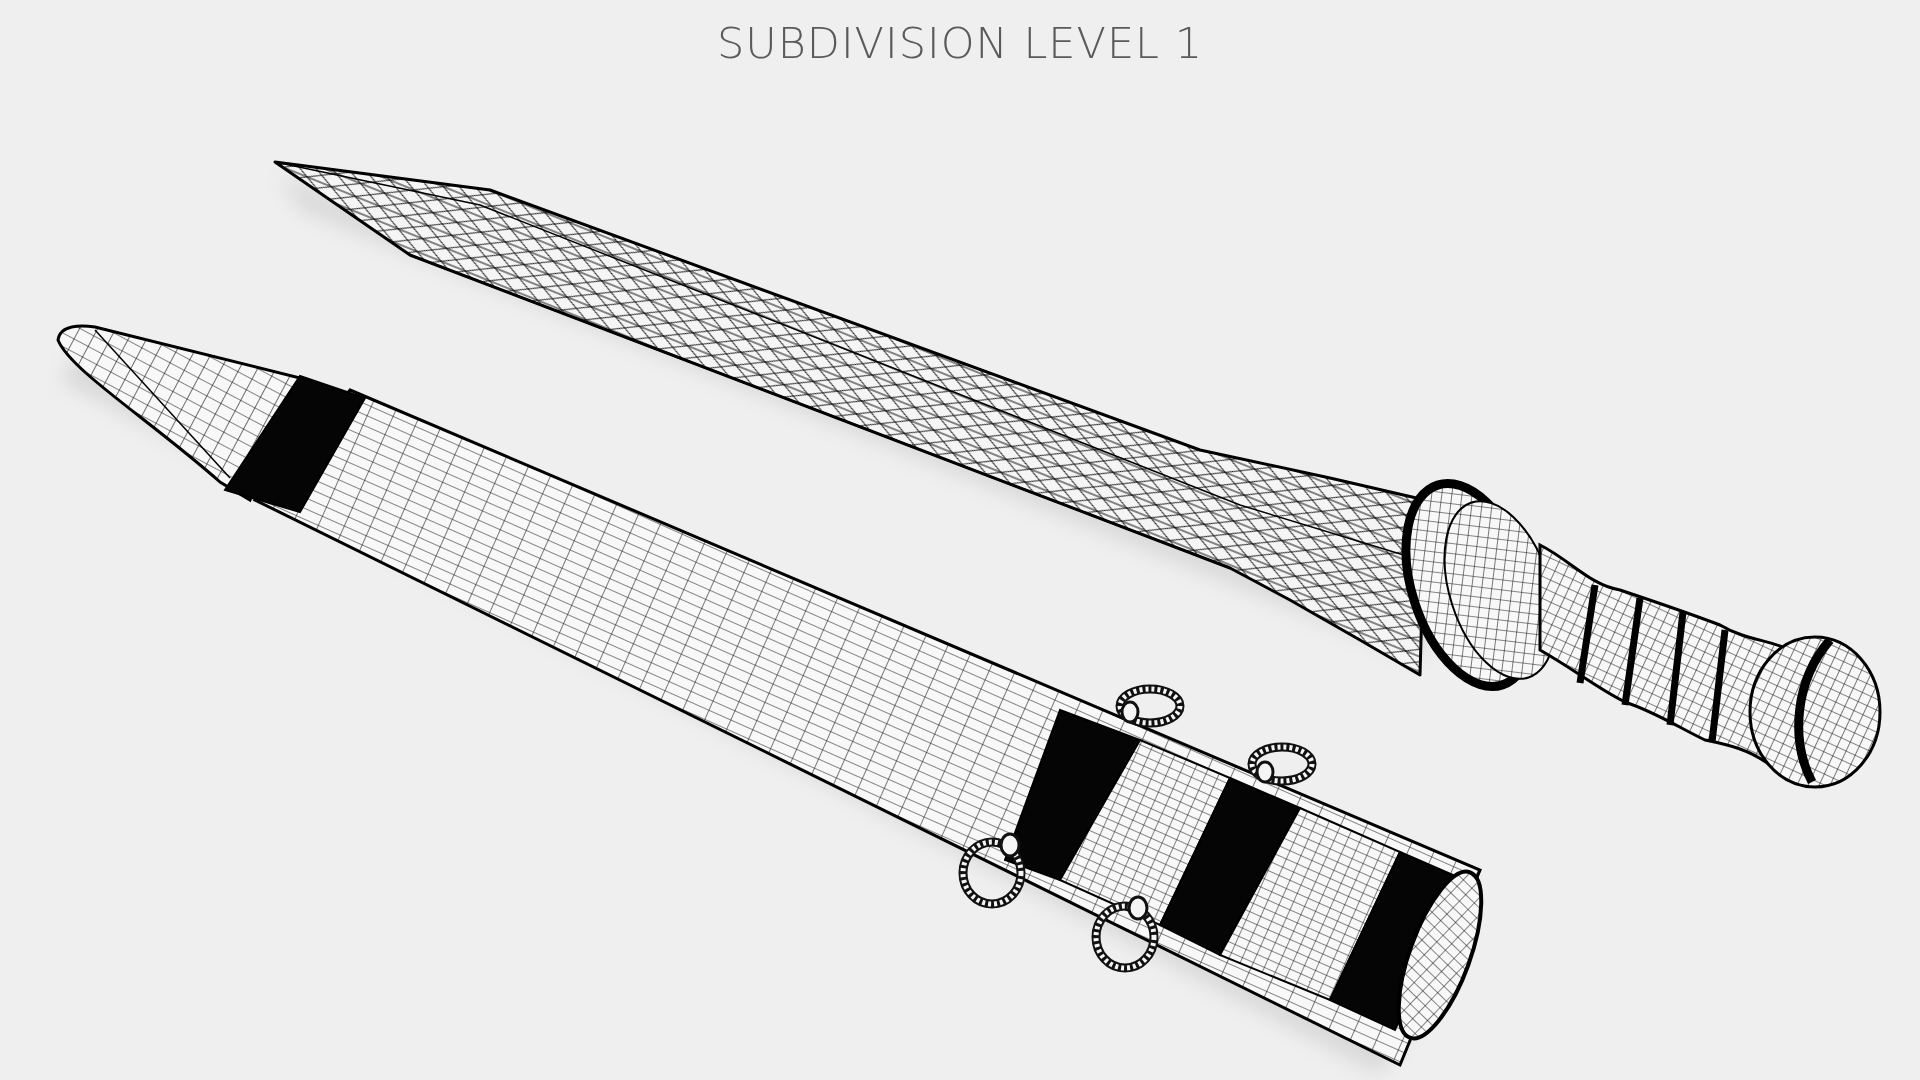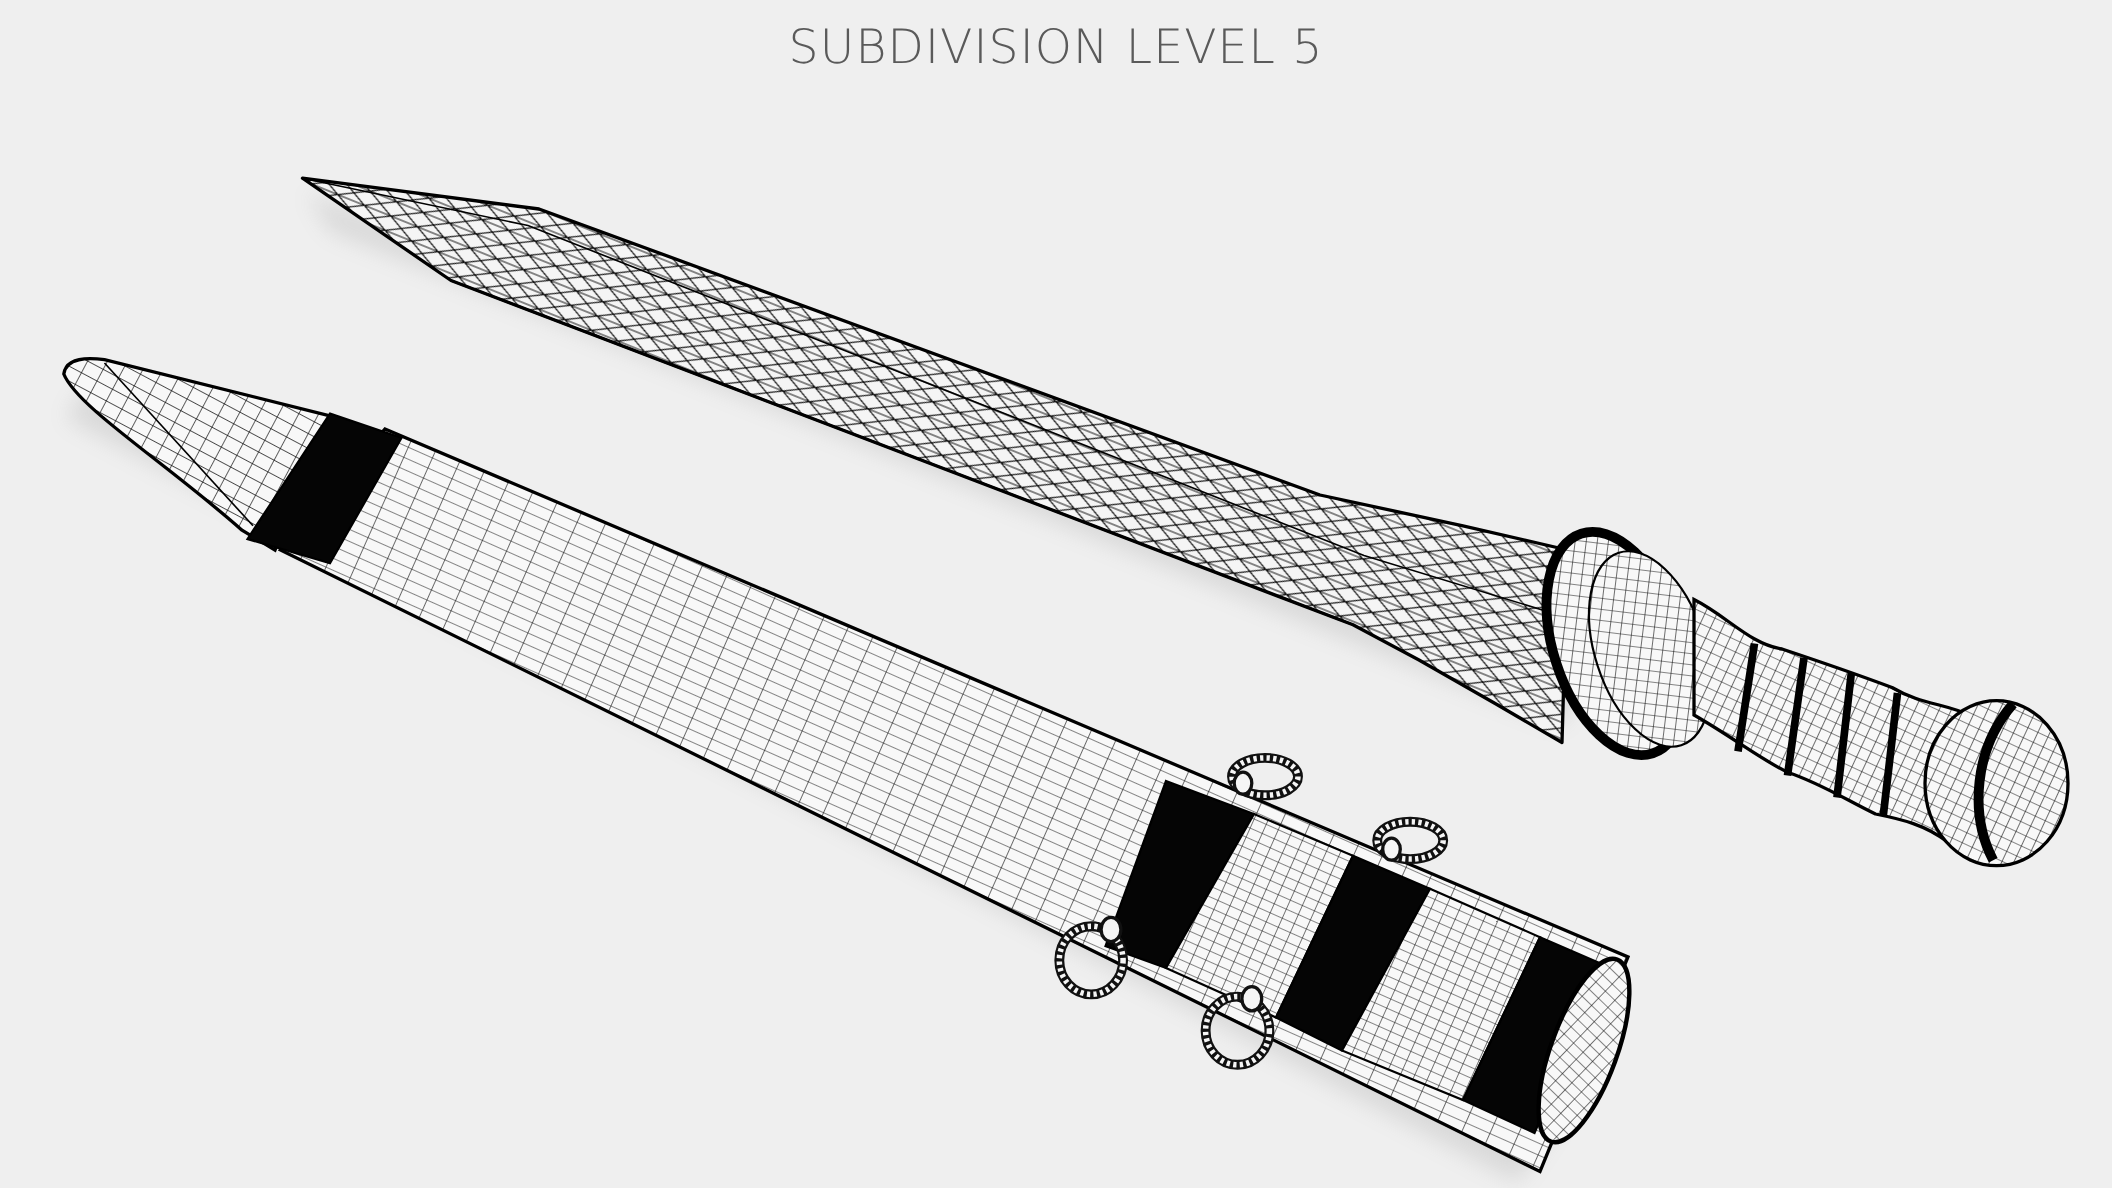--- a/index.html
+++ b/index.html
@@ -17,21 +17,21 @@
     font-size: 43px;
     letter-spacing: 1px;
     color: #5a5a5a;
     -webkit-text-stroke: 0px;
   }
   .scene { position: absolute; left: 0; top: 0; width: 1920px; height: 1080px; }
 </style>
 </head>
 <body>
 
-<div class="title">SUBDIVISION LEVEL 5</div>
+<div class="title">SUBDIVISION LEVEL 1</div>
 
 <svg class="scene" viewBox="0 0 1920 1080" xmlns="http://www.w3.org/2000/svg">
   <defs>
 
     <pattern id="gridBlade" width="26" height="14" patternUnits="userSpaceOnUse" patternTransform="rotate(22)">
       <rect width="26" height="14" fill="#f5f5f5"></rect>
       <path d="M0 0 L26 14 M26 0 L0 14 M0 7 H26" stroke="#111" stroke-width="1" fill="none"></path>
     </pattern>
     <pattern id="gridScab" width="24" height="10" patternUnits="userSpaceOnUse" patternTransform="rotate(24)">
       <rect width="24" height="10" fill="#f8f8f8"></rect>

